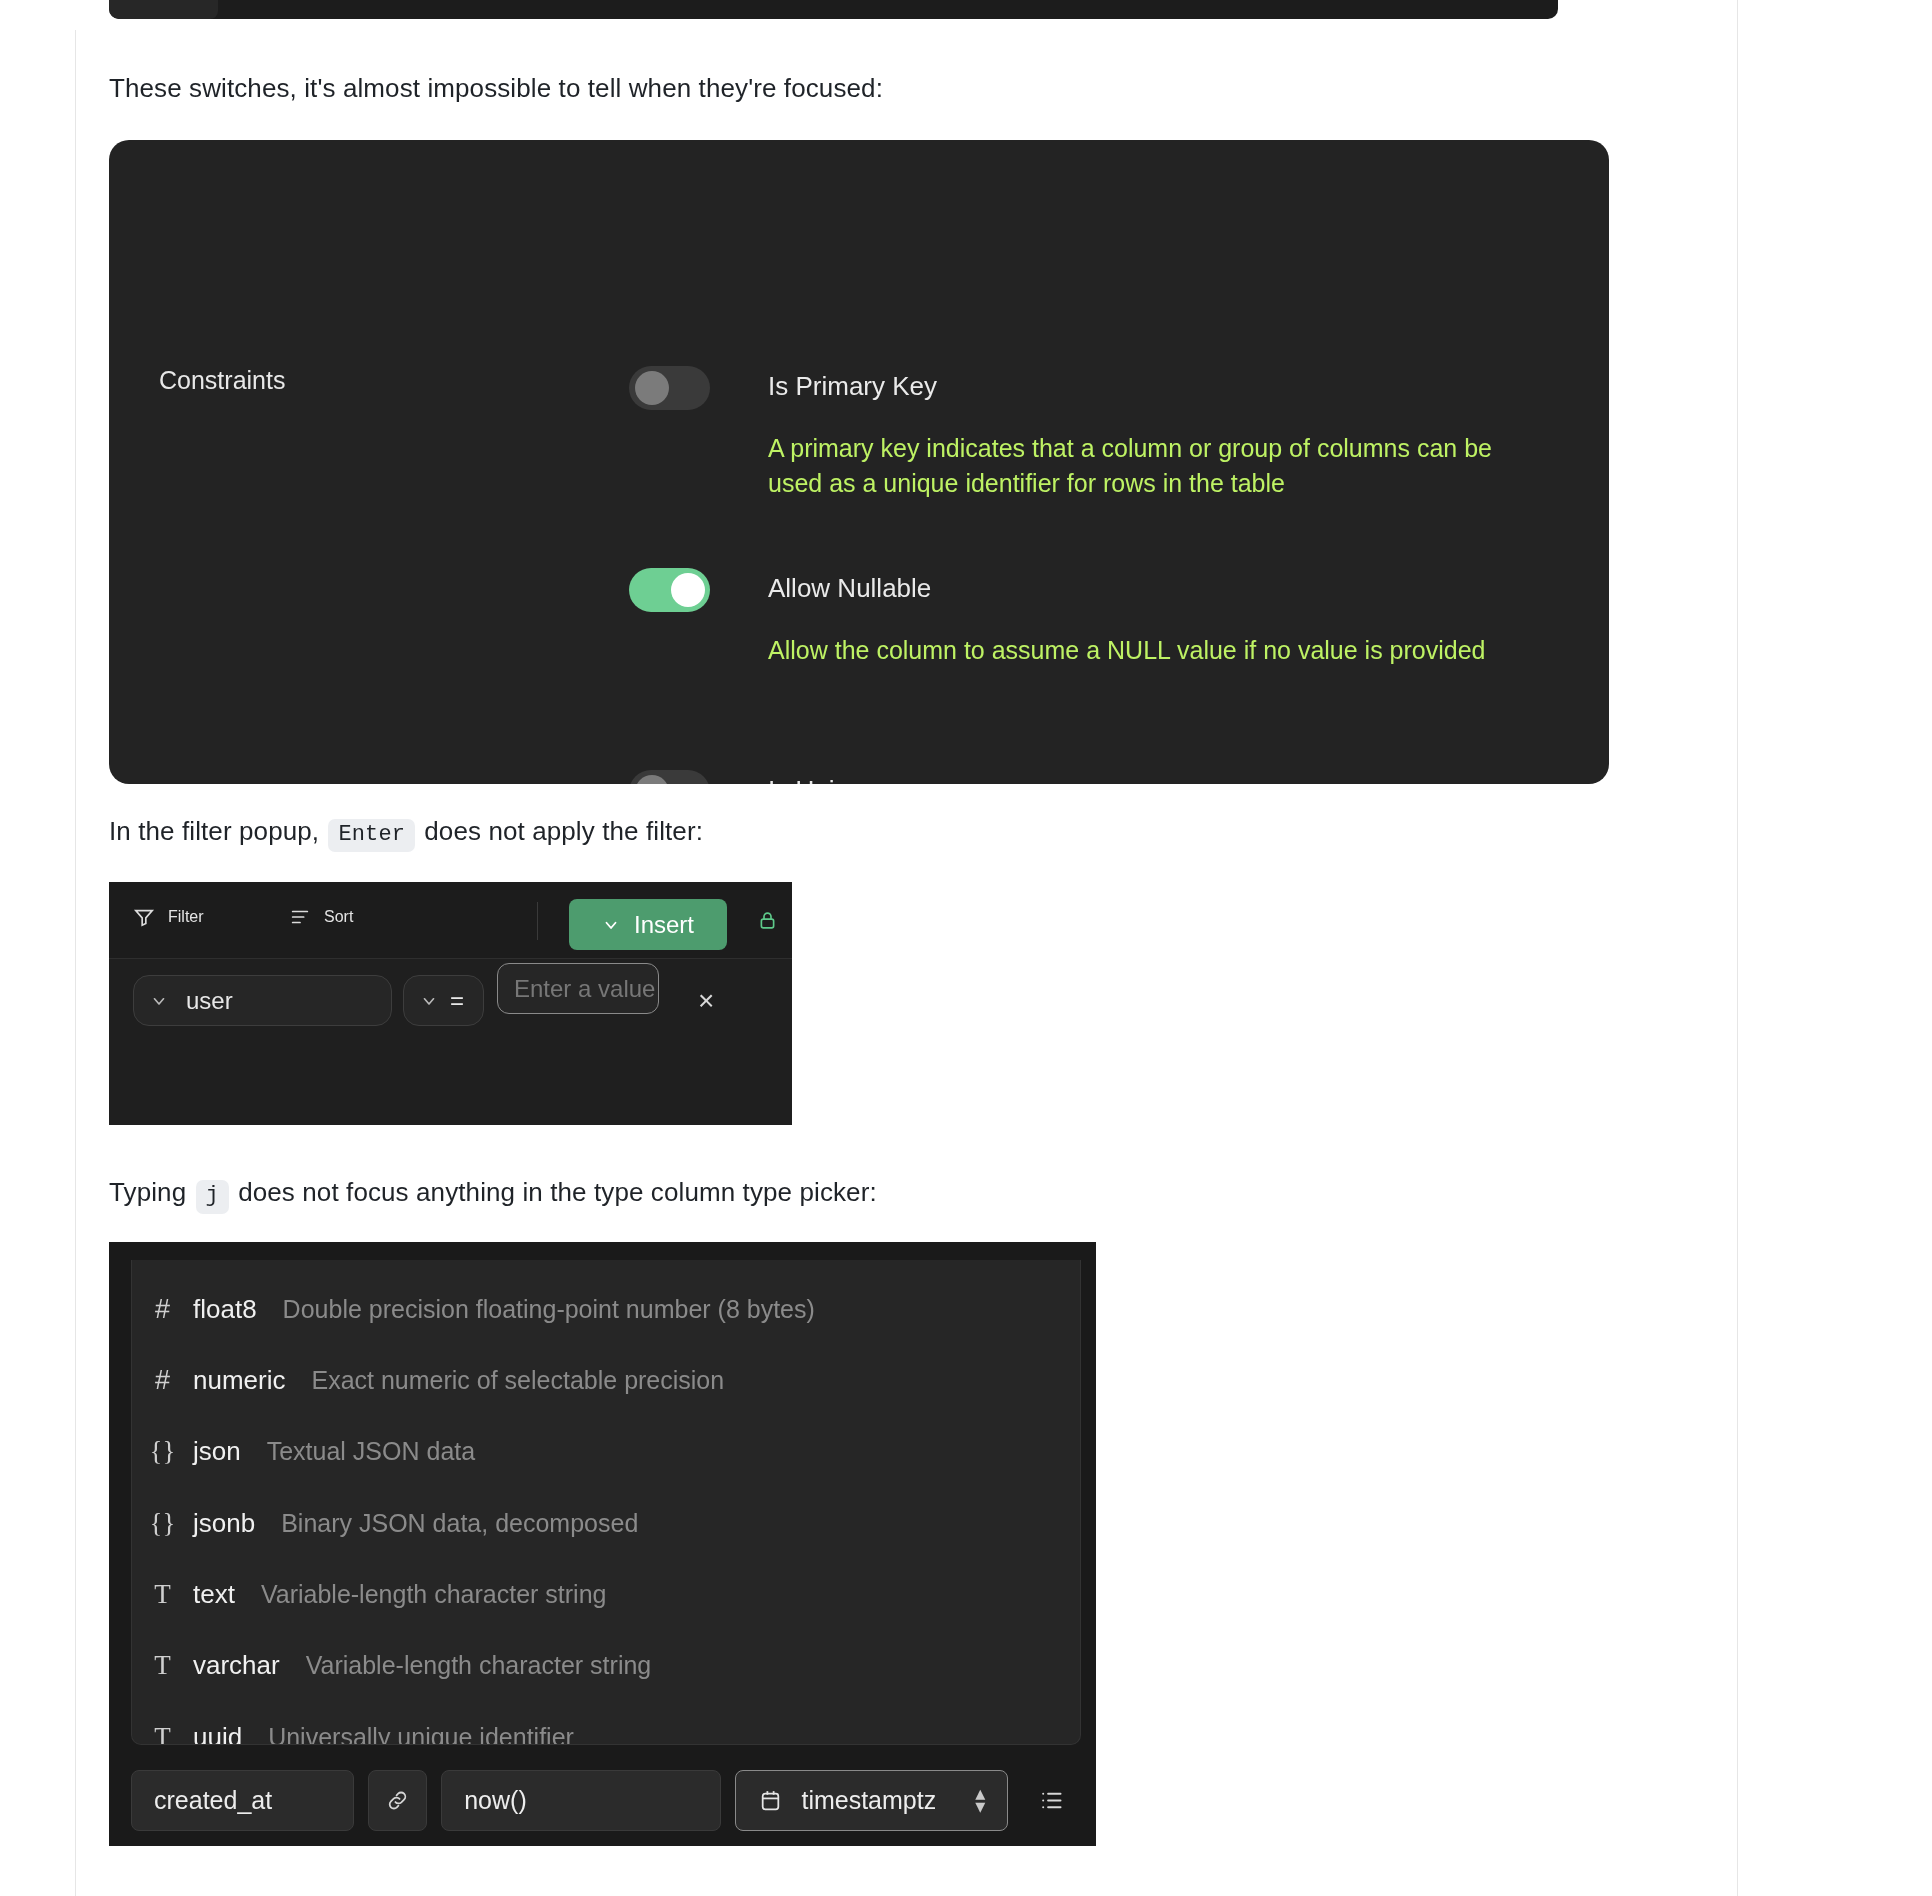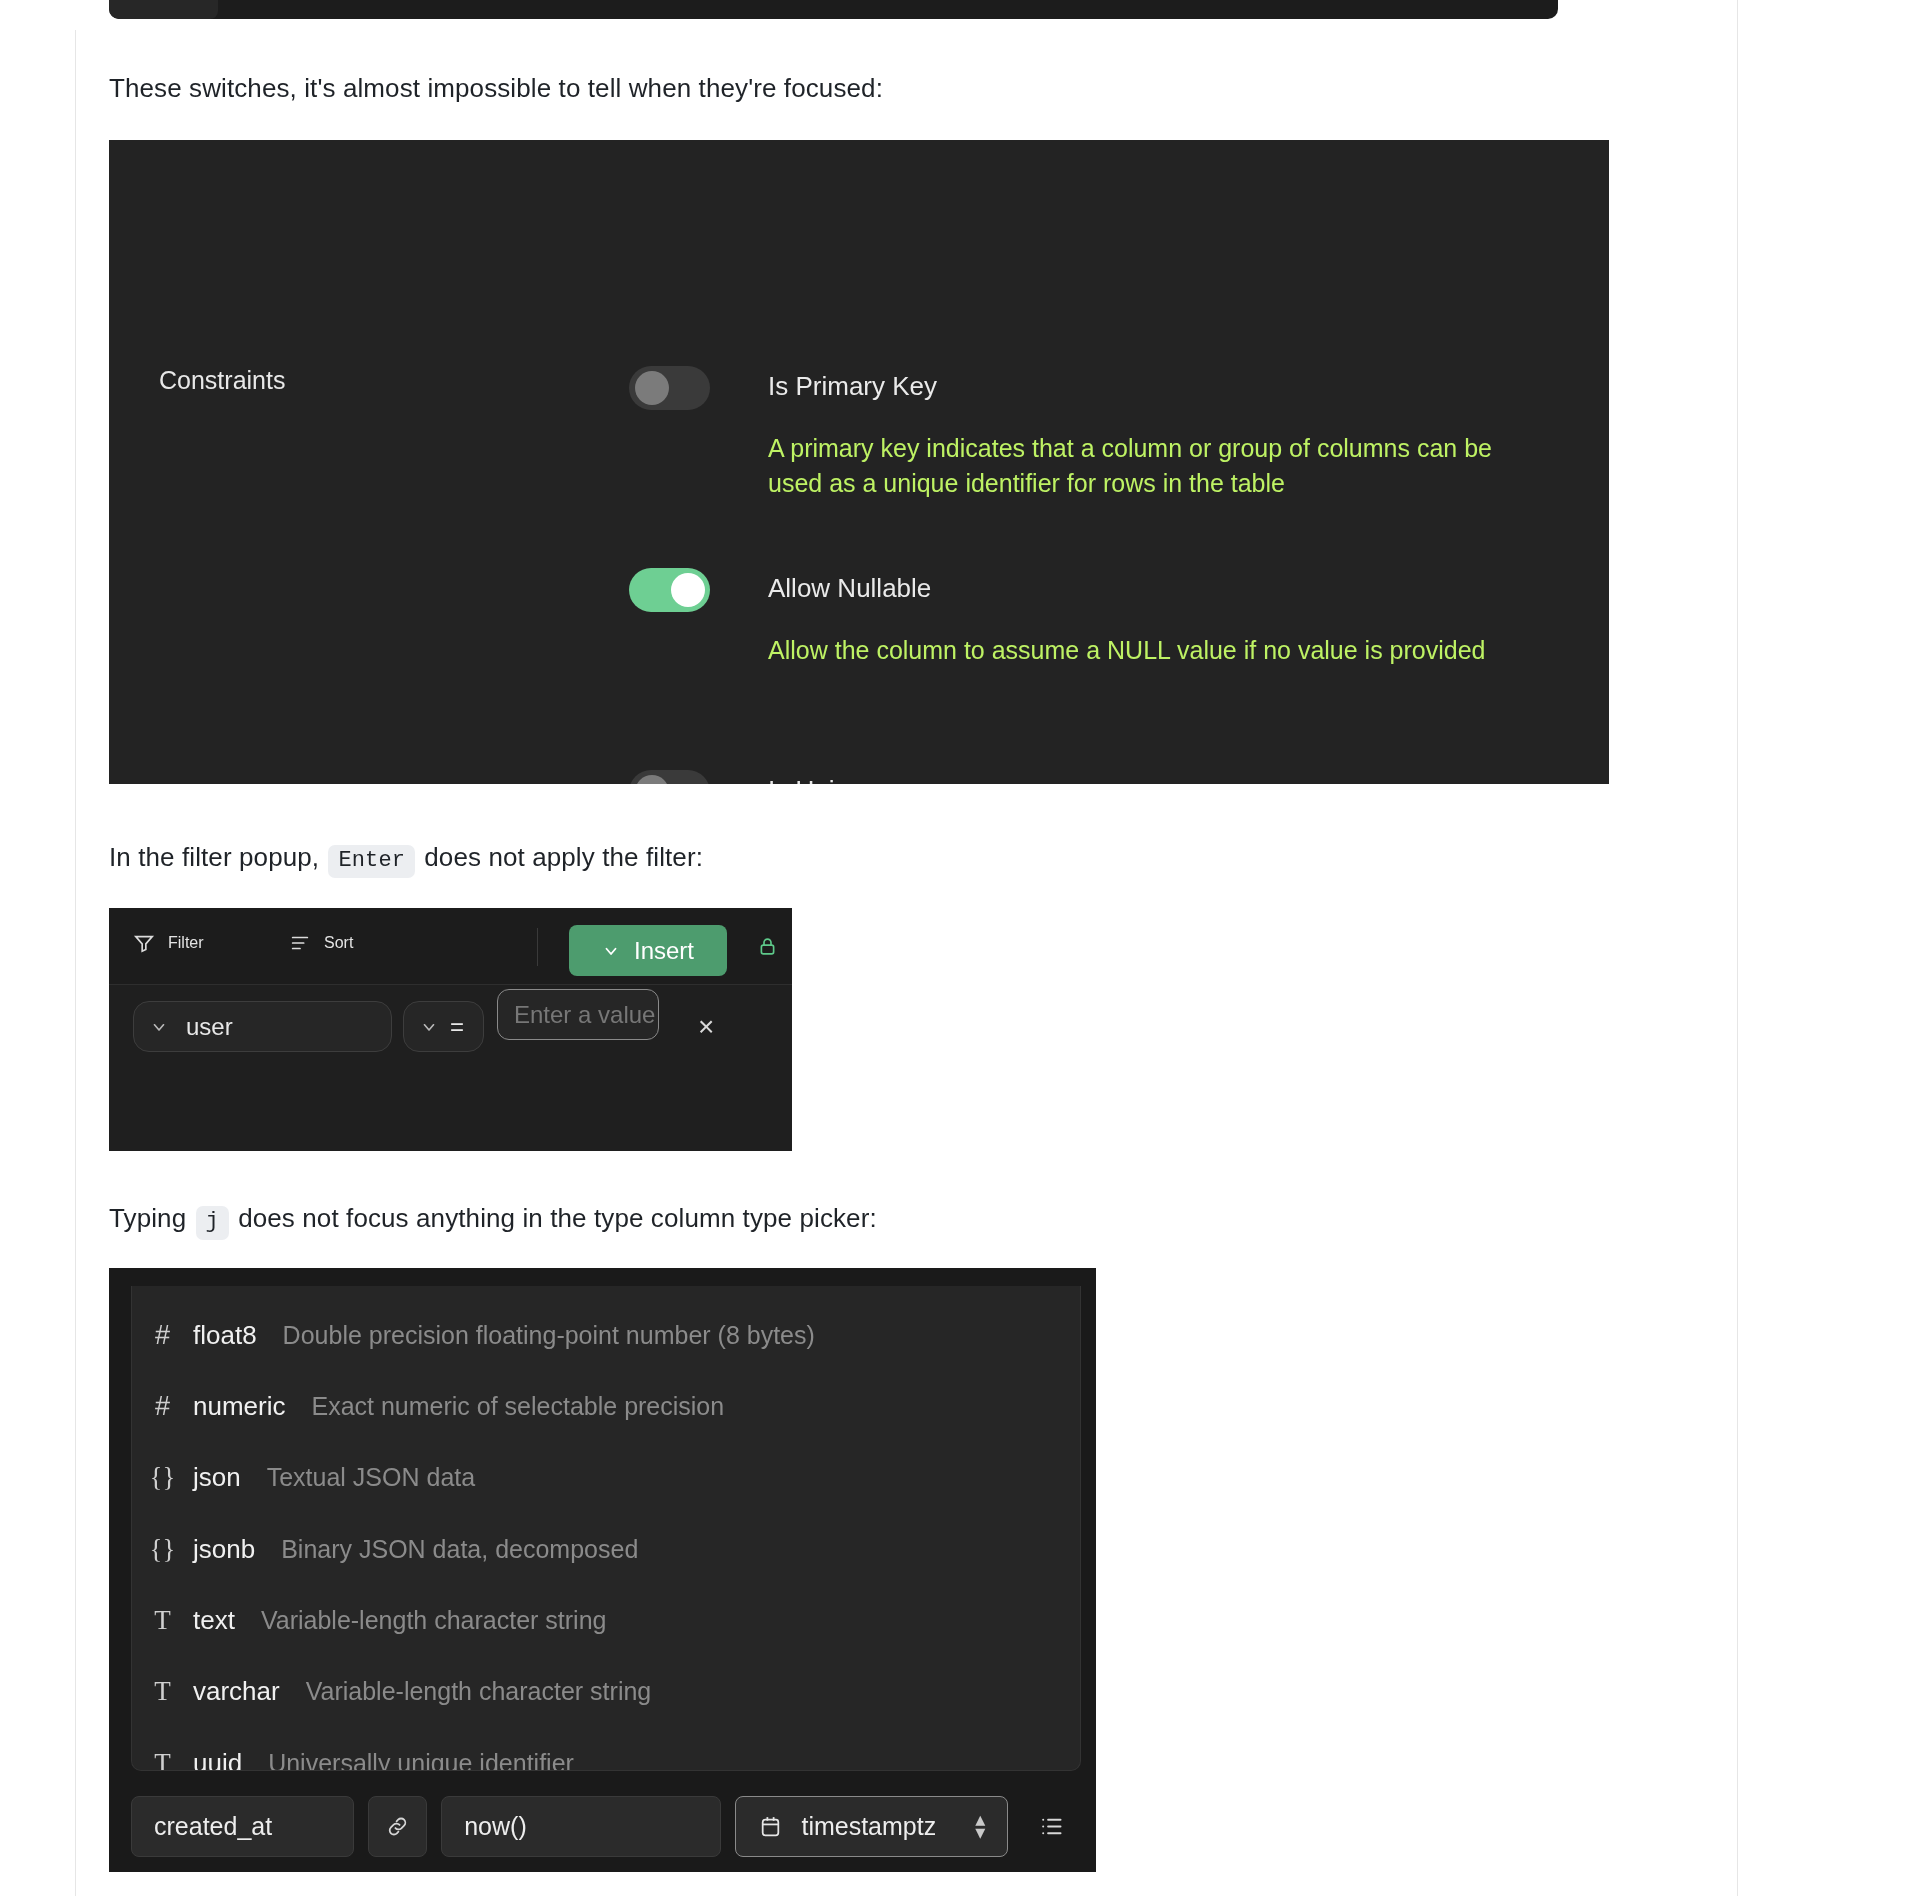--- a/index.html
+++ b/index.html
@@ -79,20 +79,21 @@
   .shot {
     position: relative;
     background: #232323;
     overflow: hidden;
   }
   .shot-constraints {
     margin-top: 0;
     width: 1500px;
     height: 644px;
     background: #232323;
+    border-radius: 20px;
   }
   .constraints-label {
     position: absolute;
     left: 50px;
     top: 226px;
     font-size: 25px;
     color: #e8e8e8;
   }
   .switch-row { position: absolute; left: 520px; width: 891px; }
   .switch {
@@ -373,21 +374,21 @@
 
       <div class="switch-row" style="top:630px;">
         <div class="switch">
           <div class="knob"></div>
         </div>
         <div class="sw-title">Is Unique</div>
 
       </div>
     </div>
 
-    <p class="prose" style="margin-top:54px;">
+    <p class="prose" style="margin-top:28px;">
       <span>In the filter popup,</span>
       <span class="kbd">Enter</span>
       <span>does not apply the filter:</span>
     </p>
 
     <div class="shot shot-filter" style="margin-top:30px;">
 
       <div class="fl-toolbar">
         <div class="fl-item" style="left:24px;">
           <span>

